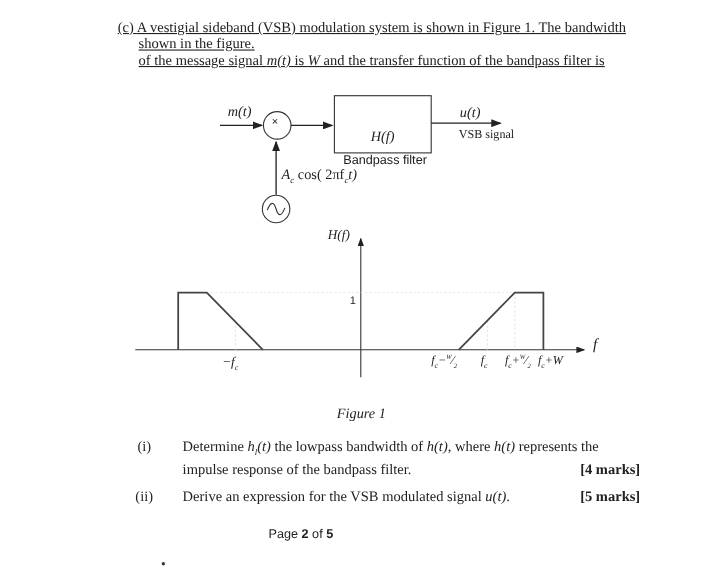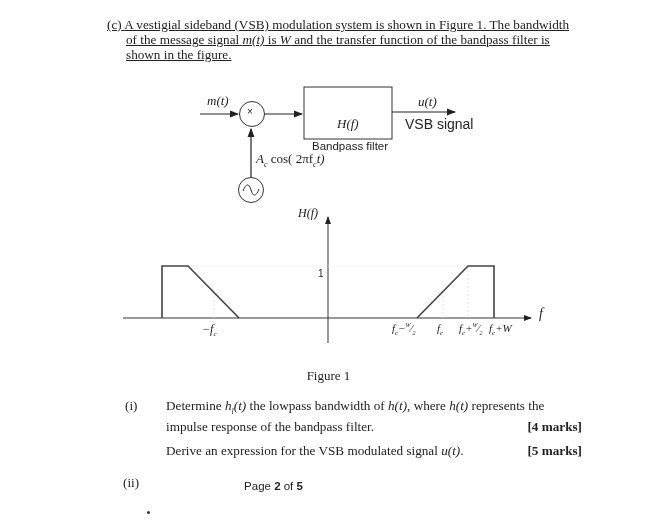--- a/index.html
+++ b/index.html
@@ -6,38 +6,38 @@
   body { width:657px; height:530px; position:relative; overflow:hidden;
          font-family:"Liberation Serif", serif; color:#222; }
   .abs { position:absolute; }
   .para { font-size:13.2px; line-height:15px; }
   .qhead { left:107px; top:17px; width:480px;text-decoration:underline; }
   .qhead .line { display:block; white-space:nowrap; }
   .qhead .indent { padding-left:19px; }
   .it { font-style:italic; }
   svg { position:absolute; left:0; top:0; }
   .sans { font-family:"Liberation Sans", sans-serif; }
-  .fig-caption { left:0; width:657px; top:368px; text-align:center; font-size:13px; }
+  .fig-caption { left:0; width:657px; top:368px; text-align:center; font-size:13px;font-style:italic; }
   .sub-num { font-size:13.2px; }
   .sub-text { font-size:13.2px; line-height:15px; }
   .marks { font-weight:bold; font-size:13.2px; }
   .page-footer { left:0; width:547px; top:480px; text-align:center;
                  font-family:"Liberation Sans", sans-serif; font-size:11.5px; color:#222; }
   .page-footer b { font-weight:bold; }
 </style>
 </head>
 <body>
 
 <div class="abs para qhead">
   <span class="line">
     <span>(c)</span>
     <span>A vestigial sideband (VSB) modulation system is shown in Figure 1. The bandwidth</span>
   </span>
+  <span class="line indent">shown in the figure.</span>
   <span class="line indent"><span>of the message signal </span><span class="it">m(t)</span><span> is </span><span class="it">W</span><span> and the transfer function of the bandpass filter is</span></span>
-  <span class="line indent">shown in the figure.</span>
 </div>
 
 <svg width="657" height="530" viewBox="0 0 657 530">
   <defs>
     <marker id="arr" markerWidth="8" markerHeight="6" refX="7" refY="3" orient="auto">
       <path d="M0,0 L8,3 L0,6 Z" fill="#222"></path>
     </marker>
   </defs>
 
   <g>
@@ -64,21 +64,21 @@
 
     <polyline points="417,318 468,266 494,266 494,318" fill="none" stroke="#444" stroke-width="1.6"></polyline>
   </g>
 </svg>
 
 <span class="abs it" style="left:207px;top:93px;font-size:13px;">m(t)</span>
 <span class="abs sans" style="left:247px;top:106px;font-size:10px;">×</span>
 <span class="abs sans" style="left:312px;top:98px;font-size:11.5px;margin-top:42px;">Bandpass filter</span>
 <span class="abs it" style="left:337px;top:116px;font-size:13px;">H(f)</span>
 <span class="abs it" style="left:418px;top:94px;font-size:13px;">u(t)</span>
-<span class="abs sans" style="left:405px;top:116px;font-size:14px;">VSB signal</span>
+<span class="abs sans" style="left:417px;top:116px;font-size:11px;font-family:Liberation Serif, serif;">VSB signal</span>
 <span class="abs" style="left:256px;top:151px;font-size:13px;white-space:nowrap;"><span class="it">A</span><sub class="it" style="font-size:8px">c</sub><span> cos( 2πf</span><sub class="it" style="font-size:8px">c</sub><span class="it">t)</span></span>
 
 <span class="abs it" style="left:298px;top:206px;font-size:12px;">H(f)</span>
 <span class="abs sans" style="left:318px;top:268px;font-size:10px;">1</span>
 <span class="abs it" style="left:539px;top:306px;font-size:14px;">f</span>
 <span class="abs it" style="left:202px;top:322px;font-size:12px;">−f<sub style="font-size:7px">c</sub></span>
 <span class="abs it" style="left:392px;top:322px;font-size:11px;white-space:nowrap;">f<sub style="font-size:7px">c</sub>−<sup style="font-size:6px">W</sup>⁄<sub style="font-size:6px">2</sub></span>
 <span class="abs it" style="left:437px;top:322px;font-size:11px;">f<sub style="font-size:7px">c</sub></span>
 <span class="abs it" style="left:459px;top:322px;font-size:11px;white-space:nowrap;">f<sub style="font-size:7px">c</sub>+<sup style="font-size:6px">W</sup>⁄<sub style="font-size:6px">2</sub></span>
 <span class="abs it" style="left:489px;top:322px;font-size:11px;white-space:nowrap;text-align:center;">f<sub style="font-size:7px">c</sub>+W</span>
@@ -89,21 +89,21 @@
 <div class="abs sub-text" style="left:166px;top:398px;width:416px;">
   <div style="white-space:nowrap;display:flex;justify-content:space-between;">
     <span><span>Determine </span><span class="it">h</span><sub class="it" style="font-size:8px">l</sub><span class="it">(t)</span><span> the lowpass bandwidth of </span><span class="it">h(t)</span><span>, where </span><span class="it">h(t)</span><span> represents the</span></span>
   </div>
   <div style="display:flex;justify-content:space-between;gap:36px;">
     <span>impulse response of the bandpass filter.</span>
     <span class="marks">[4 marks]</span>
   </div>
 </div>
 
-<span class="abs sub-num" style="left:123px;top:443px;margin-top:32px;">(ii)</span>
+<span class="abs sub-num" style="left:123px;top:443px;">(ii)</span>
 <div class="abs sub-text" style="left:166px;top:443px;width:416px;display:flex;justify-content:space-between;">
   <span><span>Derive an expression for the VSB modulated signal </span><span class="it">u(t)</span><span>.</span></span>
   <span class="marks">[5 marks]</span>
 </div>
 
 <div class="abs page-footer"><span>Page </span><b>2</b><span> of </span><b>5</b></div>
 
 <div class="abs" style="left:147px;top:511px;width:3px;height:3px;background:#333;border-radius:50%;"></div>
 
 </body></html>

